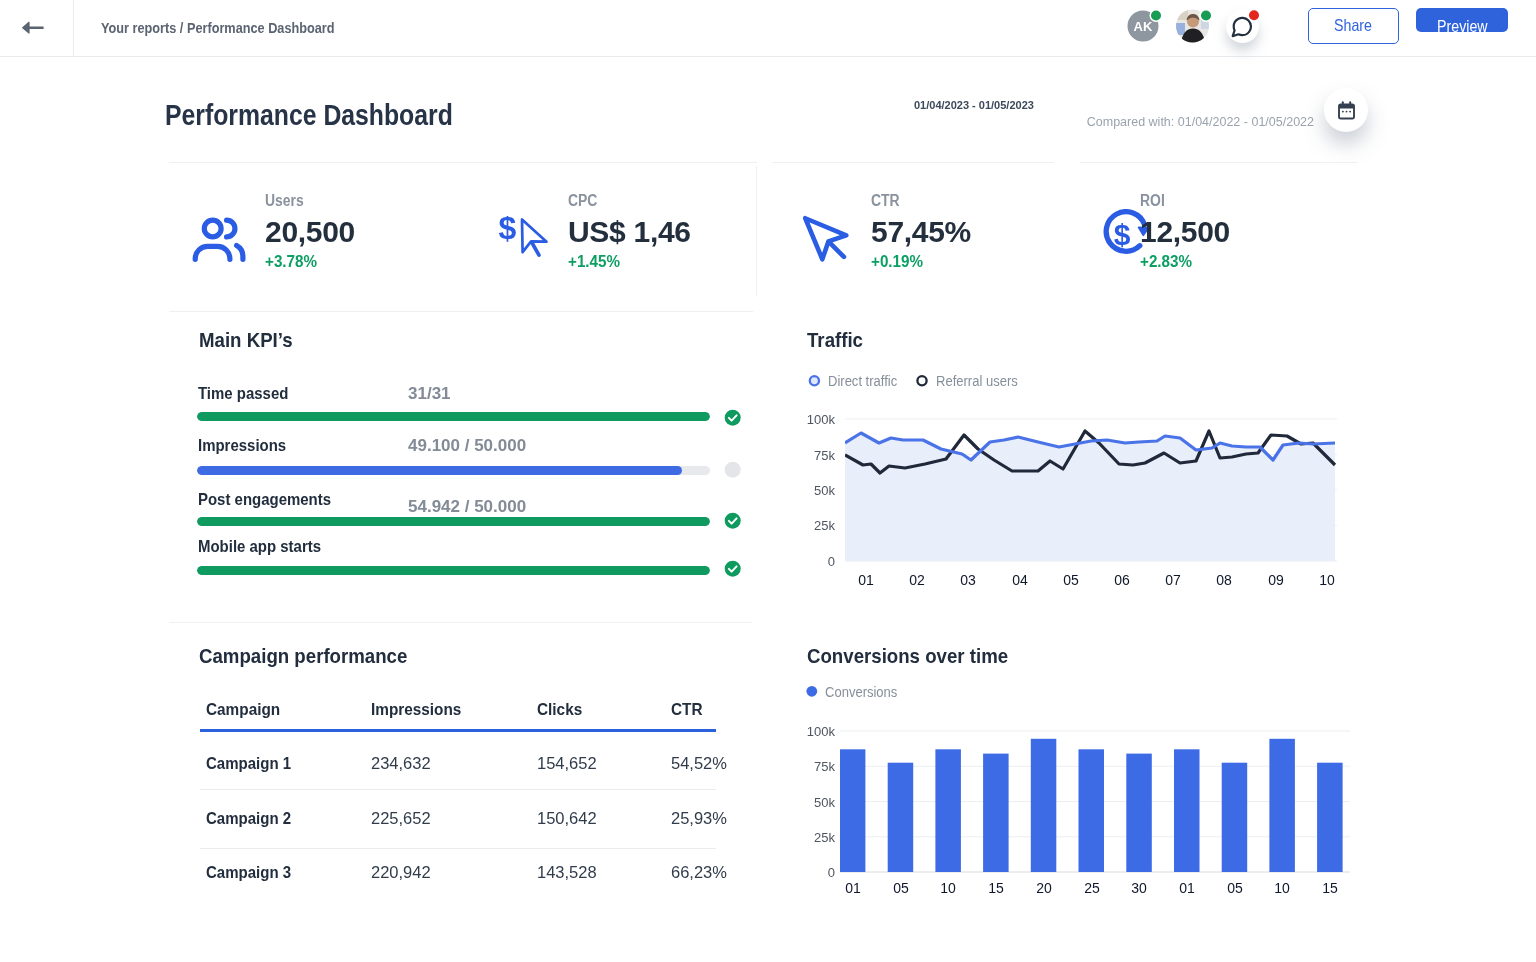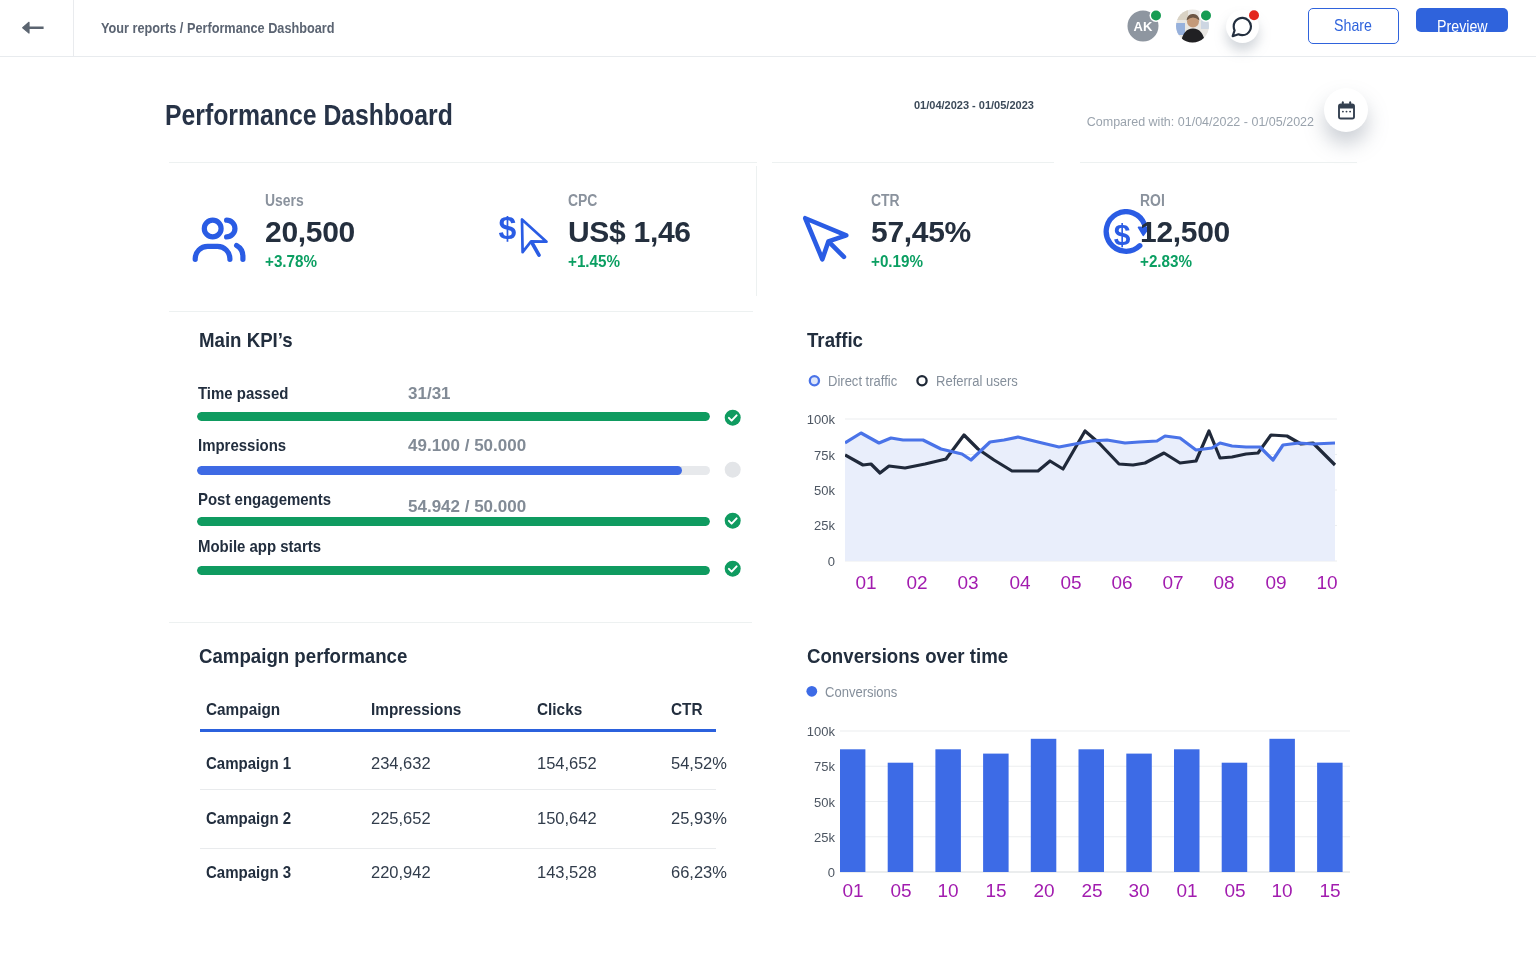--- a/index.html
+++ b/index.html
@@ -51,21 +51,21 @@
   .t-cell { position:absolute; font-size:16.5px; color:#313c4b; }
   .t-cellb { position:absolute; font-size:16.5px; font-weight:bold; color:#222e3e;
            transform:scaleX(.91); transform-origin:0 0; white-space:nowrap; }
   .t-sep { position:absolute; height:1px; background:#e9ebed; }
 
   
   .leg-text { position:absolute; font-size:14px; color:#858f9b;
            transform:scaleX(.93); transform-origin:0 0; white-space:nowrap; }
 
   .axis-y { position:absolute; width:50px; text-align:right; font-size:13px; color:#4d5662; }
-  .axis-x { position:absolute; width:40px; text-align:center; font-size:19px; color:#a21caf; }
+  .axis-x { position:absolute; width:40px; text-align:center; font-size:14px; color:#0f172a; }
 </style>
 </head>
 <body>
 <div class="page">
 
   <div class="topbar"></div>
   <svg class="abs" style="left:20px; top:16px;" width="26" height="24" viewBox="0 0 26 24">
     <path d="M7.5 11.7 H23.6" stroke="#5b6470" stroke-width="2.4"></path>
     <path d="M2.7 11.7 L9 6.3 L9 17.1 Z" fill="#5b6470" stroke="#5b6470" stroke-width="1.2" stroke-linejoin="round"></path>
   </svg>

